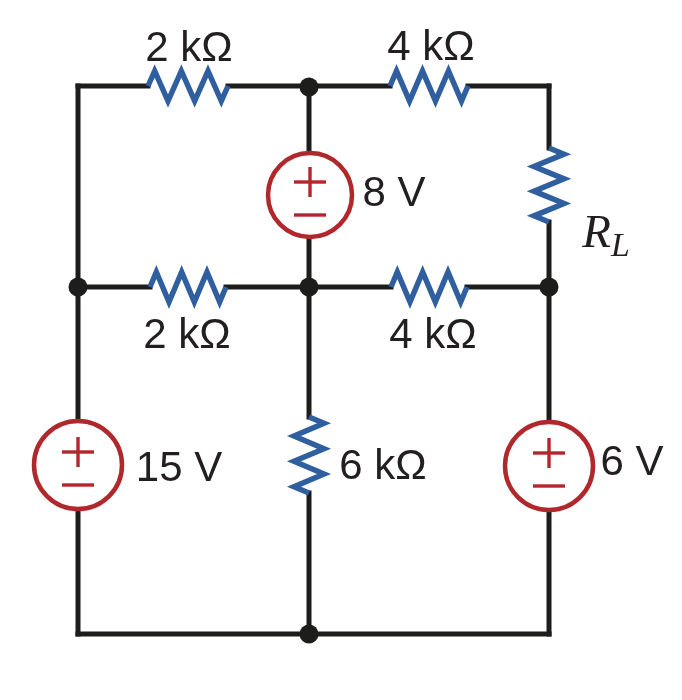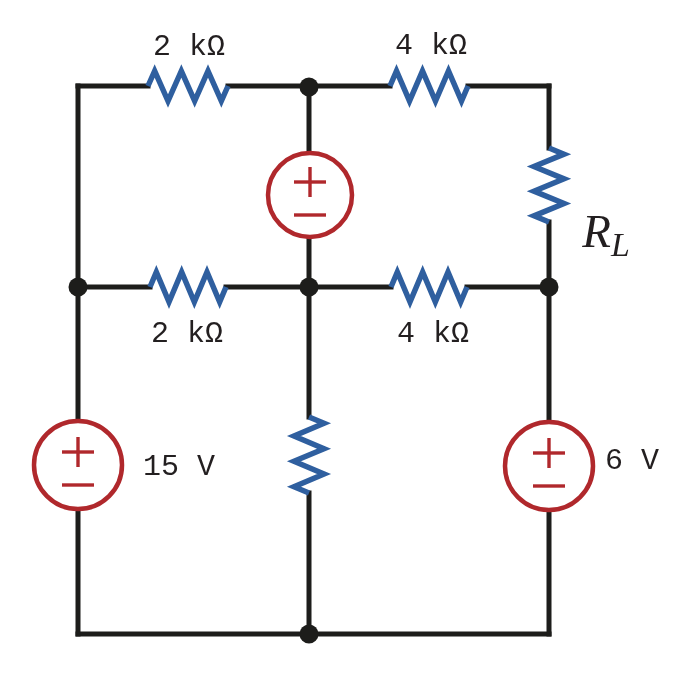--- a/index.html
+++ b/index.html
@@ -8,22 +8,22 @@
     width: 682px;
     height: 700px;
     background: #ffffff;
     overflow: hidden;
     font-family: "Liberation Sans", sans-serif;
   }
   .stage svg { position: absolute; left: 0; top: 0; }
   .label {
     position: absolute;
     transform: translate(-50%, -50%);
-    font-family: Liberation Mono, monospace;
-    font-size: 30px;
+    font-family: Liberation Sans, sans-serif;
+    font-size: 42px;
     color: #231f20;
     white-space: nowrap;
     line-height: 1;
   }
   .label.serif {
     font-family: "Liberation Serif", serif;
     font-style: italic;
     font-size: 47px;
     margin-top: 40px;
   }
@@ -72,24 +72,26 @@
       <circle cx="78" cy="287" r="9.5" fill="#1d1d1b"></circle>
       <circle cx="309" cy="287" r="9.5" fill="#1d1d1b"></circle>
       <circle cx="549" cy="287" r="9.5" fill="#1d1d1b"></circle>
       <circle cx="309" cy="634" r="9.5" fill="#1d1d1b"></circle>
     </svg>
 
   <div class="label" style="left: 189px; top: 47px;">2 kΩ</div>
 
   <div class="label" style="left: 431px; top: 46px;">4 kΩ</div>
 
+  <div class="label" style="left: 394px; top: 192px;">8 V</div>
 
   <div class="label serif" style="left: 606px; top: 191px;"><span>R</span><sub>L</sub></div>
 
   <div class="label" style="left: 187px; top: 334px;">2 kΩ</div>
 
   <div class="label" style="left: 433px; top: 334px;">4 kΩ</div>
 
   <div class="label" style="left: 179px; top: 467px;">15 V</div>
 
+  <div class="label" style="left: 383px; top: 465px;">6 kΩ</div>
 
   <div class="label" style="left: 632px; top: 461px;">6 V</div>
 </div>
 
 </body></html>

